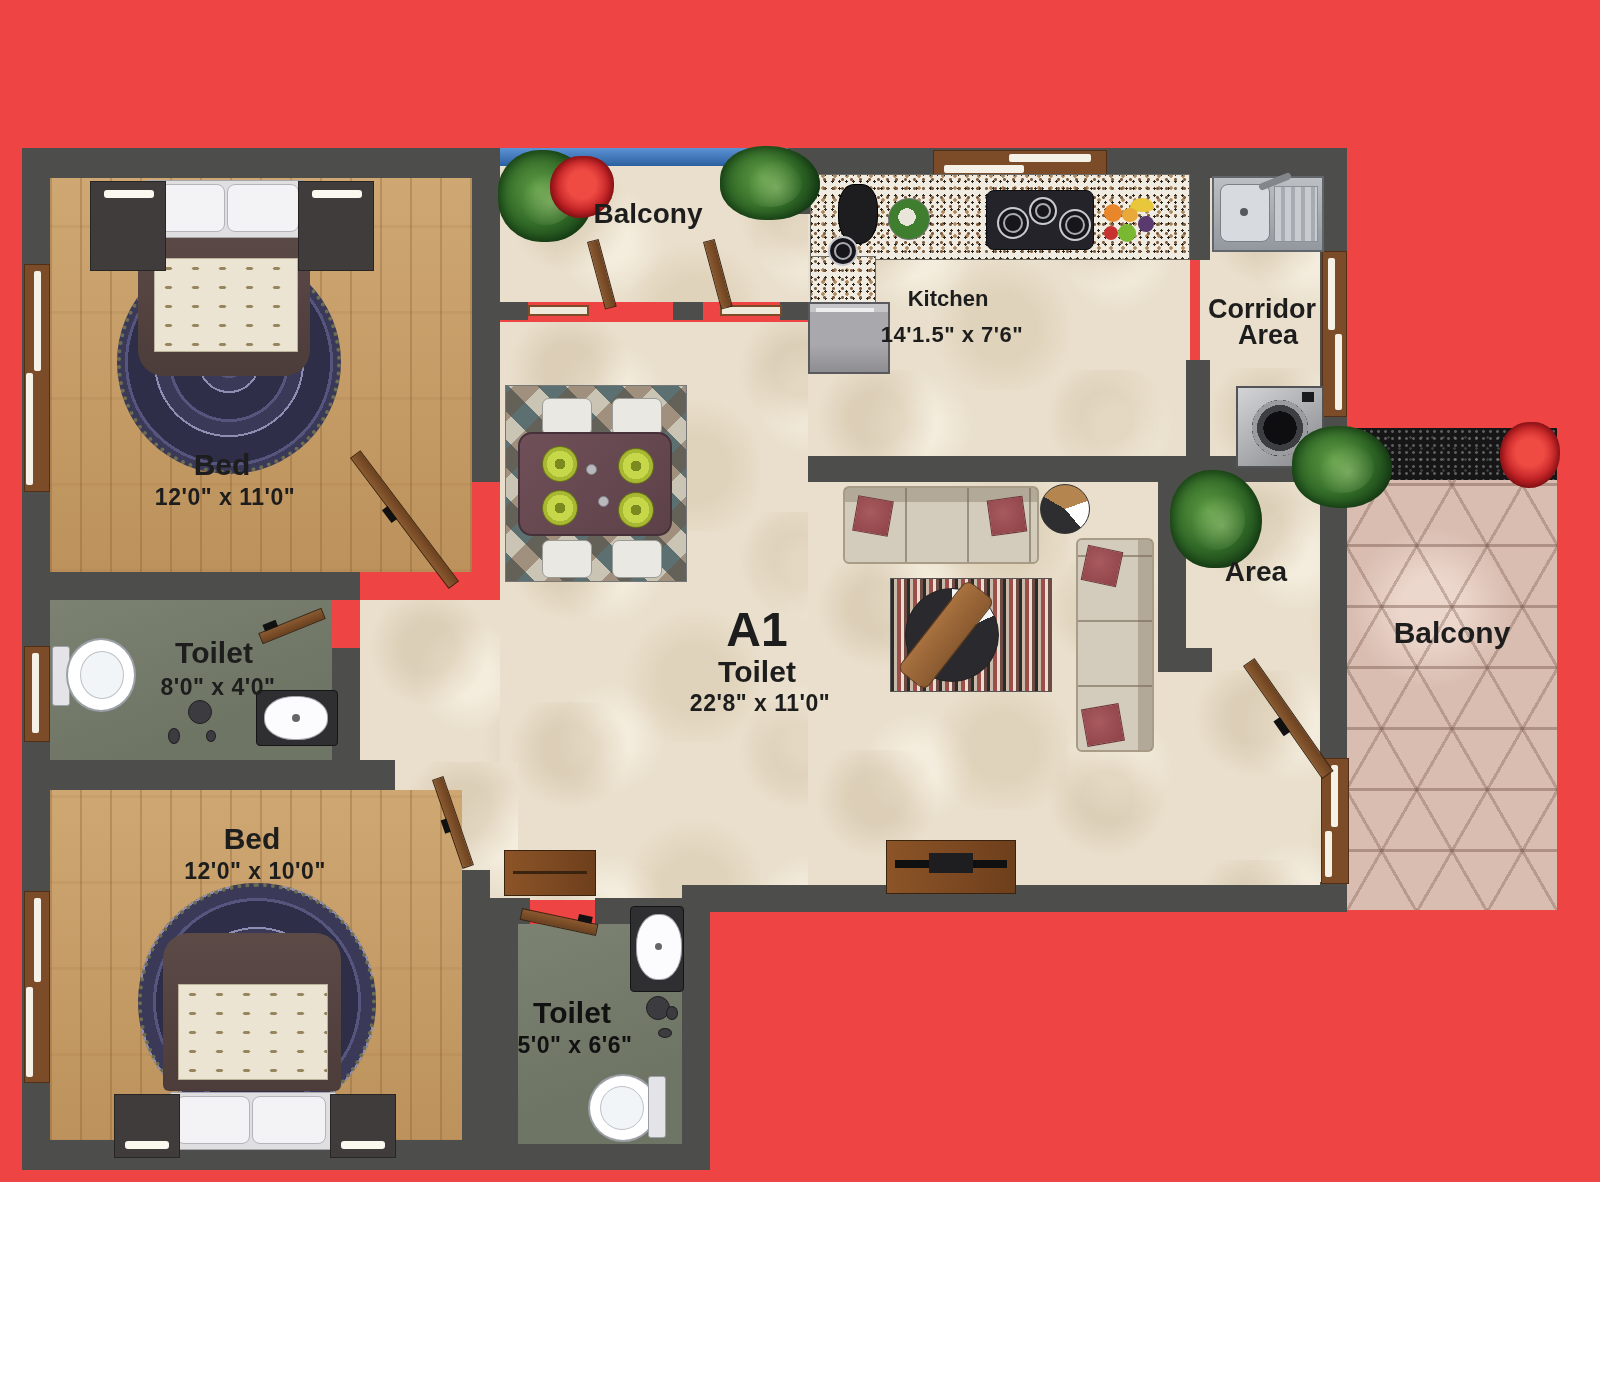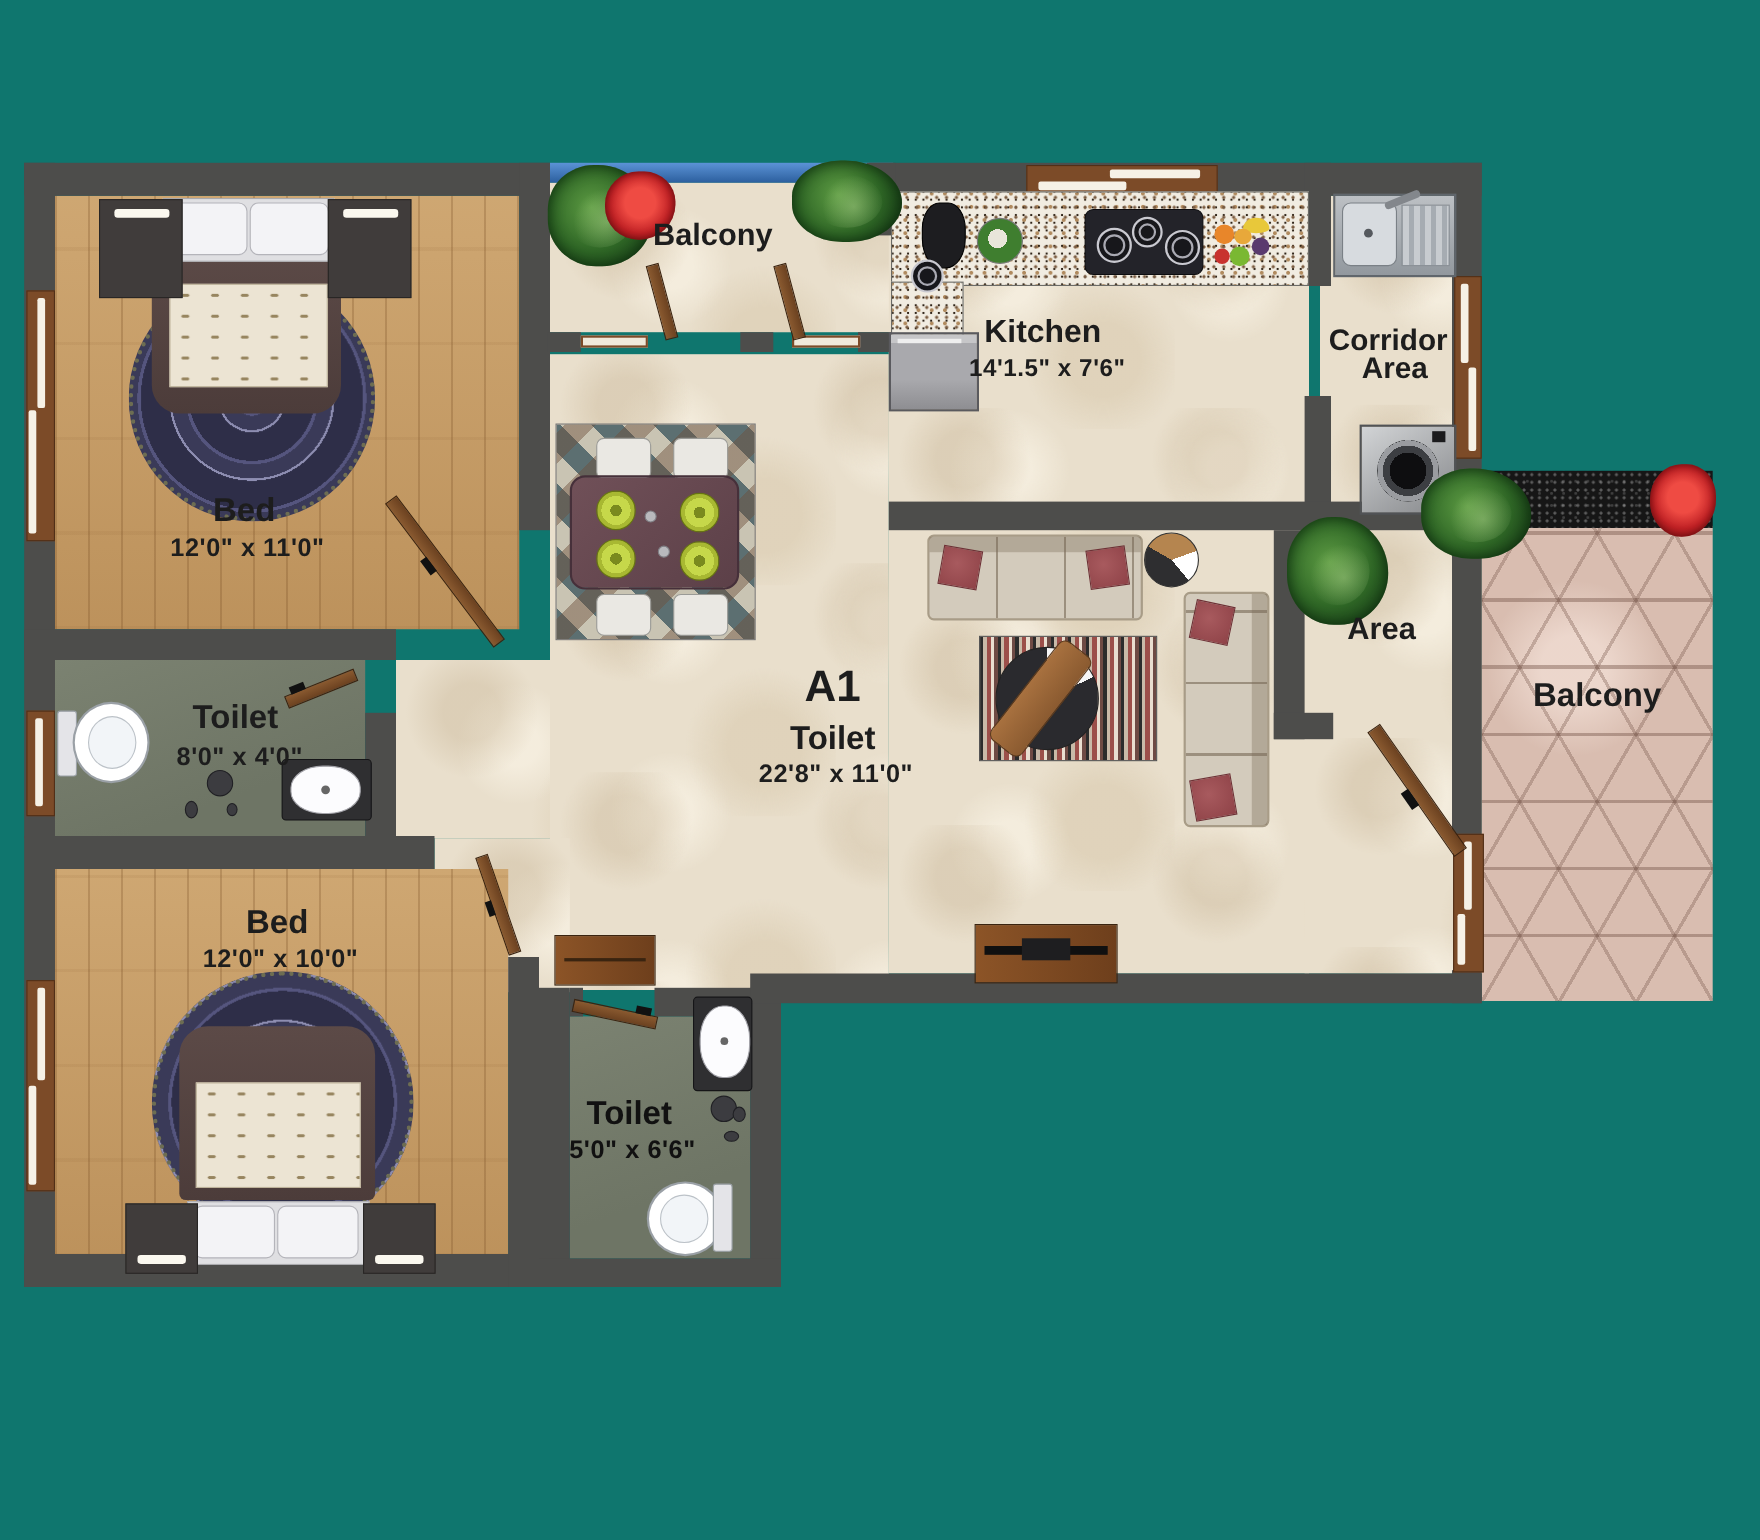--- a/index.html
+++ b/index.html
@@ -1,16 +1,16 @@
 <!DOCTYPE html>
 <html><head>
 <meta charset="utf-8">
 <style>
   html,body{margin:0;padding:0;background:#ffffff;}
-  #canvas{position:relative;width:1600px;height:1400px;background:#0f766e;overflow:hidden;
+  #canvas{position:relative;width:1600px;height:1182px;background:#ef4444;overflow:hidden;
           font-family:"Liberation Sans",sans-serif;}
   .abs{position:absolute;}
   
   .wood{background-color:#c69b63;
         background-image:repeating-linear-gradient(90deg, rgba(122,80,38,.28) 0 2px, rgba(0,0,0,0) 2px 30px),
                          repeating-linear-gradient(0deg, rgba(140,95,50,.10) 0 3px, rgba(0,0,0,0) 3px 86px),
                          linear-gradient(180deg, rgba(255,235,200,.15), rgba(120,80,40,.12));}
   .beige{background-color:#e9dfcc;
          background-image:radial-gradient(circle at 30% 25%, rgba(196,176,144,.35) 0 26px, rgba(0,0,0,0) 60px),
                           radial-gradient(circle at 75% 70%, rgba(205,186,152,.32) 0 34px, rgba(0,0,0,0) 72px),
@@ -305,27 +305,27 @@
 
   <div class="abs plant" style="left:498px;top:150px;width:95px;height:92px;"></div>
   <div class="abs poinsettia" style="left:550px;top:156px;width:64px;height:62px;"></div>
   <div class="abs plant" style="left:720px;top:146px;width:100px;height:74px;"></div>
   <div class="abs plant" style="left:1170px;top:470px;width:92px;height:98px;"></div>
   <div class="abs plant" style="left:1292px;top:426px;width:100px;height:82px;"></div>
   <div class="abs poinsettia" style="left:1500px;top:422px;width:60px;height:66px;"></div>
 
   <div class="rlabel" style="left:648px;top:198px;font-size:28px;">Balcony</div>
 
-  <div class="rlabel" style="left:948px;top:286px;font-size:29px;">Kitchen</div>
+  <div class="rlabel" style="left:948px;top:286px;font-size:22px;">Kitchen</div>
   <div class="rlabel dims" style="left:952px;top:322px;font-size:22px;">14'1.5" x 7'6"</div>
 
   <div class="rlabel" style="left:1262px;top:294px;font-size:27px;">Corridor</div>
   <div class="rlabel" style="left:1268px;top:320px;font-size:27px;">Area</div>
 
-  <div class="rlabel" style="left:757px;top:602px;font-size:40px;font-weight:800;">A1</div>
+  <div class="rlabel" style="left:757px;top:602px;font-size:48px;font-weight:800;">A1</div>
   <div class="rlabel" style="left:757px;top:655px;font-size:30px;">Toilet</div>
   <div class="rlabel dims" style="left:760px;top:690px;font-size:23px;">22'8" x 11'0"</div>
 
   <div class="rlabel" style="left:1256px;top:556px;font-size:28px;">Area</div>
   <div class="rlabel" style="left:1452px;top:616px;font-size:30px;">Balcony</div>
 
   <div class="rlabel" style="left:222px;top:448px;font-size:30px;">Bed</div>
   <div class="rlabel dims" style="left:225px;top:484px;font-size:23px;">12'0" x 11'0"</div>
 
   <div class="rlabel" style="left:252px;top:822px;font-size:30px;">Bed</div>

